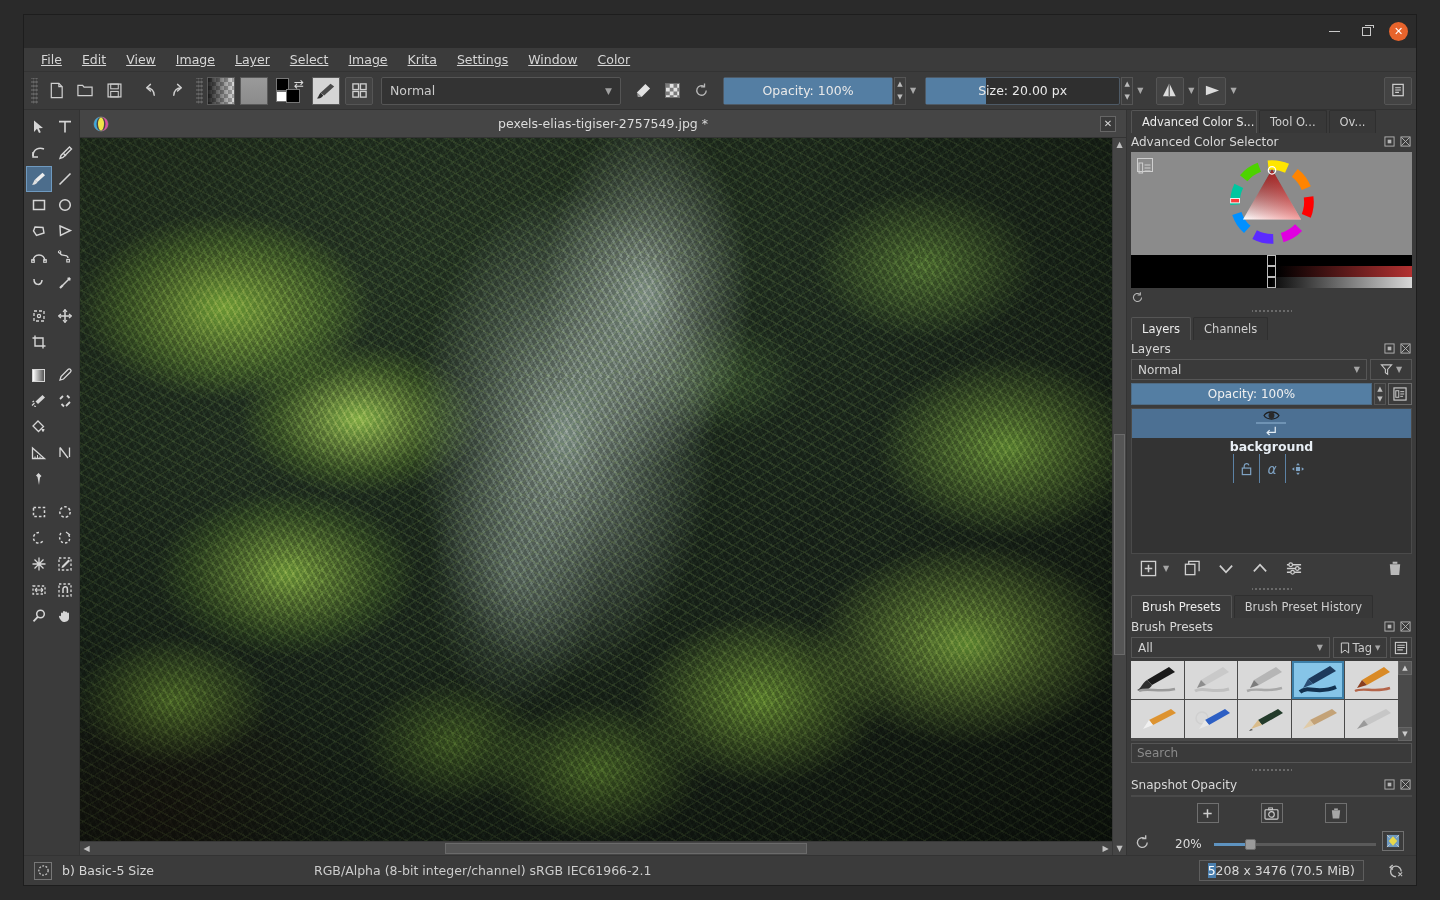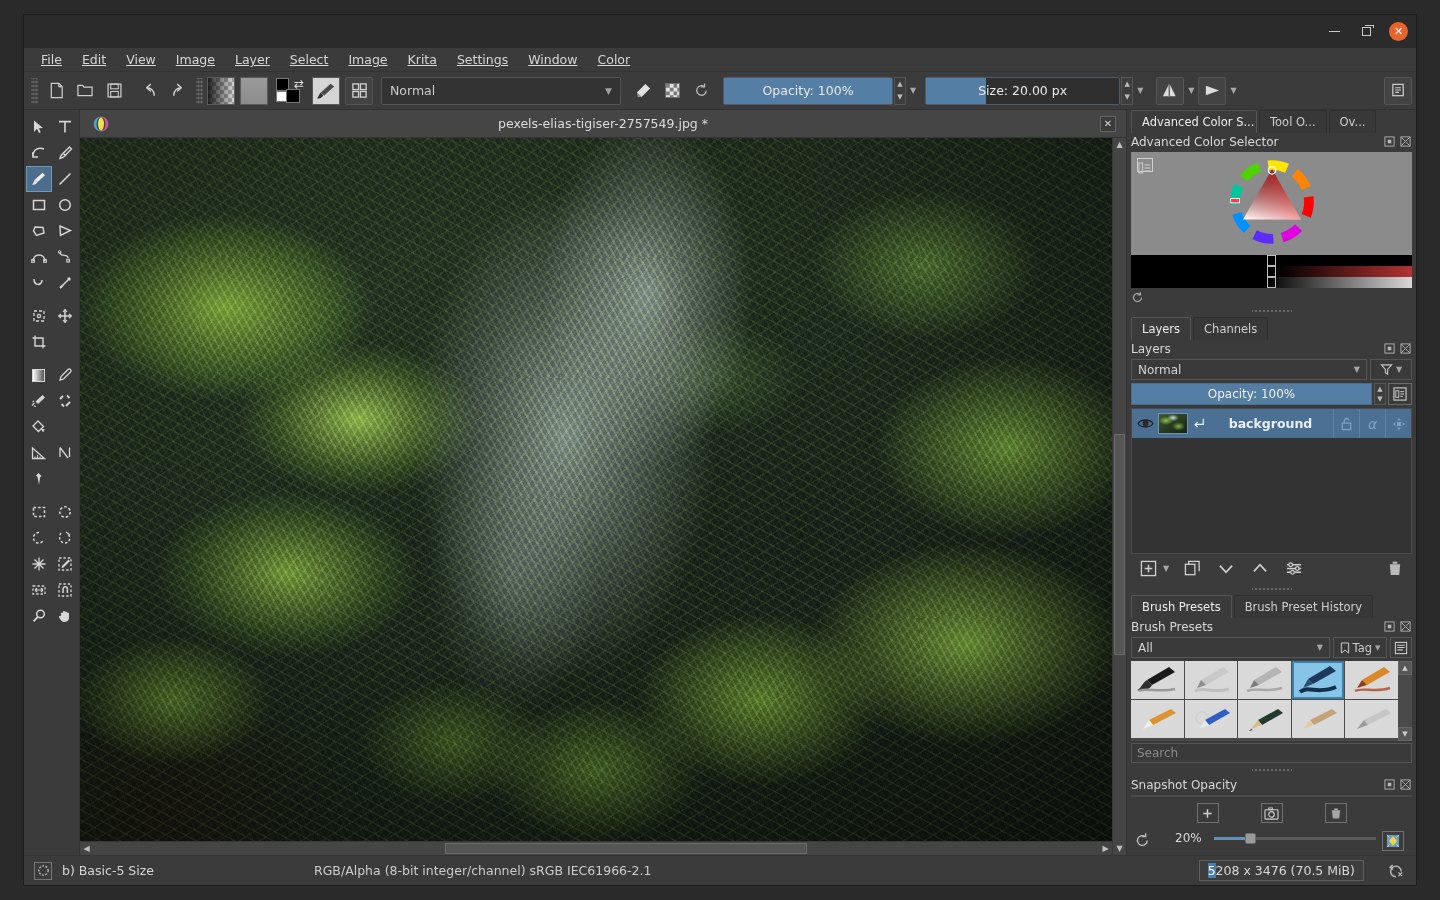--- a/index.html
+++ b/index.html
@@ -253,21 +253,21 @@
   .layer-combo-row { display:flex; gap:3px; align-items:center; margin-bottom:3px; }
   .lay-combo { flex:1; height:21px; background:#3a3a3a; border:1px solid #565656;
     display:flex; align-items:center; padding:0 6px; font-size:12px; color:#d2d2d2; cursor:pointer;}
   .lay-combo .arrow { margin-left:auto; font-size:8px; color:#a5a5a5; }
   .filter-btn { width:42px; height:21px; background:#3a3a3a; border:1px solid #565656;
     display:flex;align-items:center;justify-content:center; gap:3px; cursor:pointer; color:#c6c6c6;}
   .opacity-row { display:flex; gap:2px; margin-bottom:3px; }
   .opacity-slider { flex:1; height:22px; background:#547ea3; border:1px solid #4e6b84;
     display:flex;align-items:center;justify-content:center; font-size:12px; color:#f0f0f0; cursor:ew-resize;}
   .layer-list { background:#333; border:1px solid #4a4a4a; height:146px; }
-  .layer-row { display:flex; align-items:center; height:29px; background:#4c7093; cursor:pointer; }
+  .layer-row { display:flex; align-items:center; height:29px; background:#4c7093; cursor:pointer;flex-direction:column; }
   .layer-row .eye { width:26px; display:flex;align-items:center;justify-content:center; }
   .layer-thumb { width:30px; height:21px; border:1px solid #6f93b4; margin-right:2px;
     background-color:#2c3f28;
     background-image:
       radial-gradient(ellipse 10px 6px at 25% 35%, #8cbf55, transparent 70%),
       radial-gradient(ellipse 9px 6px at 70% 65%, #7fb04c, transparent 70%),
       radial-gradient(ellipse 8px 5px at 50% 20%, #cfe0d6, transparent 70%),
       linear-gradient(150deg,#3e5a33,#16210f);
   }
   .layer-name { flex:1; text-align:center; font-size:12.5px; font-weight:bold; color:#e8eef4; }
@@ -298,21 +298,21 @@
   .bp-search { height:20px; background:#3a3a3a; border:1px solid #555; margin-top:2px;
                display:flex; align-items:center; padding:0 5px; font-size:12px; color:#8a8a8a; }
 
   
   .snap-body { background:#333; border:1px solid #4a4a4a; height:60px; }
   .snap-tools { display:flex; align-items:center; justify-content:center; gap:42px; height:32px; }
   .snap-btn { width:22px;height:20px; border:1px solid #707070; display:flex;align-items:center;justify-content:center;
               color:#cfcfcf; cursor:pointer;}
 
   
-  .zoom-row { display:flex; align-items:flex-start; gap:6px; padding:0 12px 4px 6px; height:26px; }
+  .zoom-row { display:flex; align-items:flex-end; gap:6px; padding:0 12px 4px 6px; height:26px; }
   .zoom-reset { width:18px;height:18px;display:flex;align-items:center;justify-content:center;color:#c3c3c3;cursor:pointer;}
   .zoom-pct { font-size:12px; color:#dcdcdc; margin-left:18px;}
   .zoom-slider { flex:1; height:14px; position:relative; margin-left:6px; cursor:ew-resize; }
   .zoom-slider .rail { position:absolute; left:0; right:0; top:6px; height:3px; background:#5a5a5a; }
   .zoom-slider .railfill { position:absolute; left:0; width:22%; top:6px; height:3px; background:#5e93c0; }
   .zoom-slider .knob { position:absolute; left:19%; top:2px; width:11px;height:11px;background:#9a9a9a;border-radius:2px;border:1px solid #6d6d6d;}
   .zoom-icon-btn { width:22px;height:20px;border:1px solid #707070;display:flex;align-items:center;justify-content:center;cursor:pointer;}
 
   
   #statusbar {

